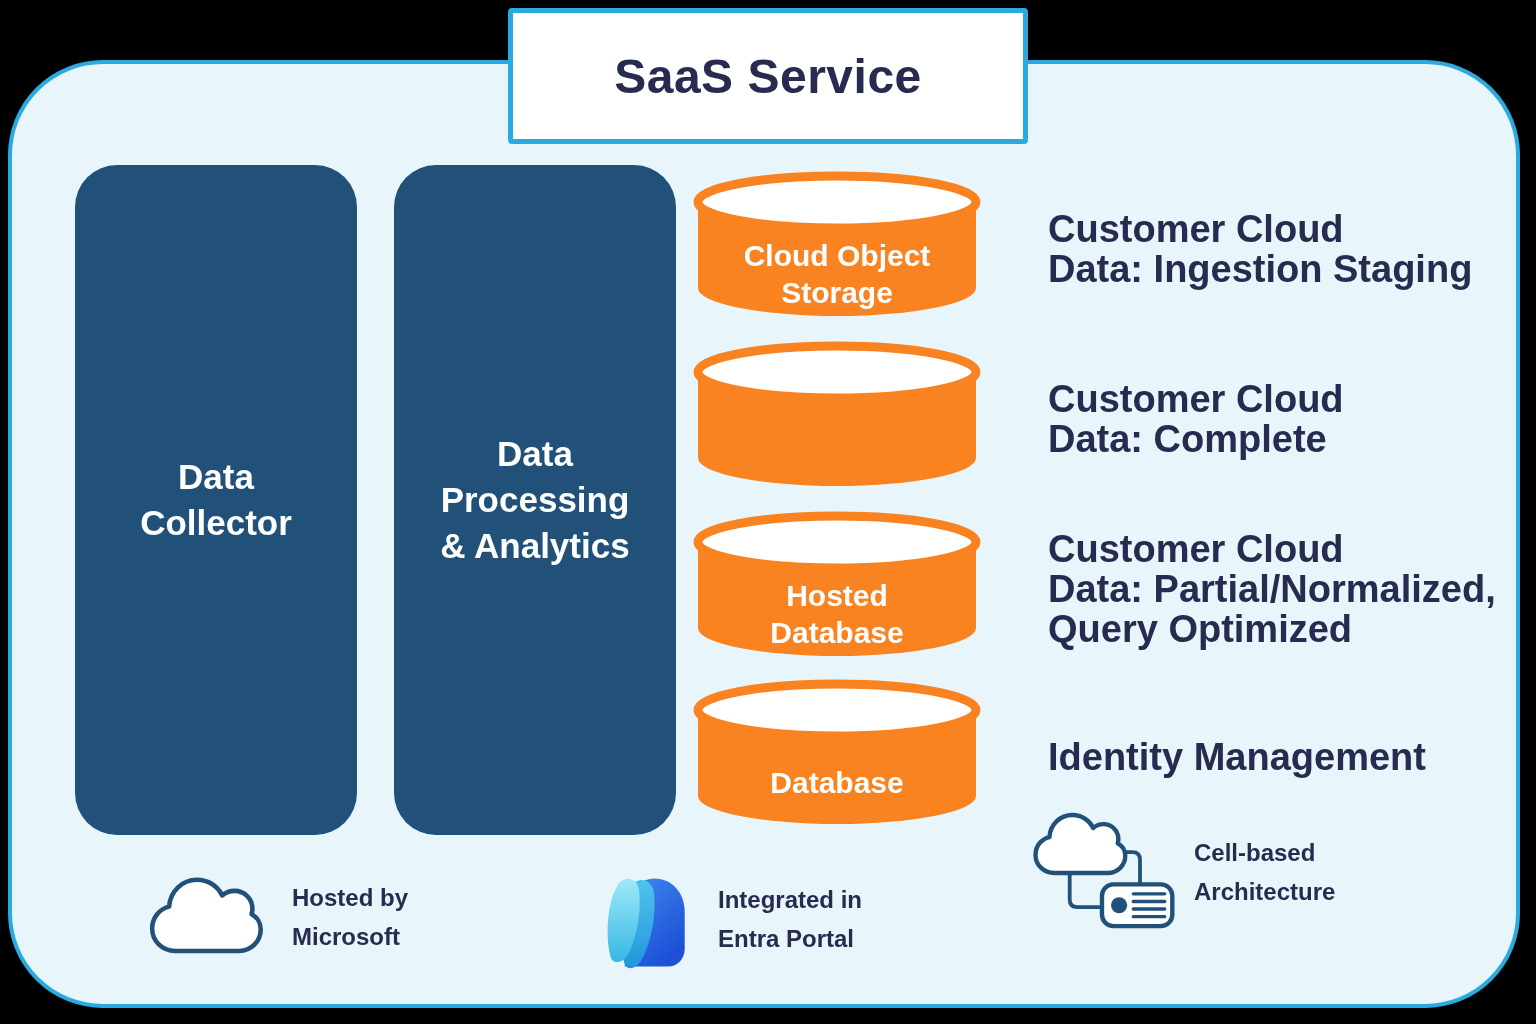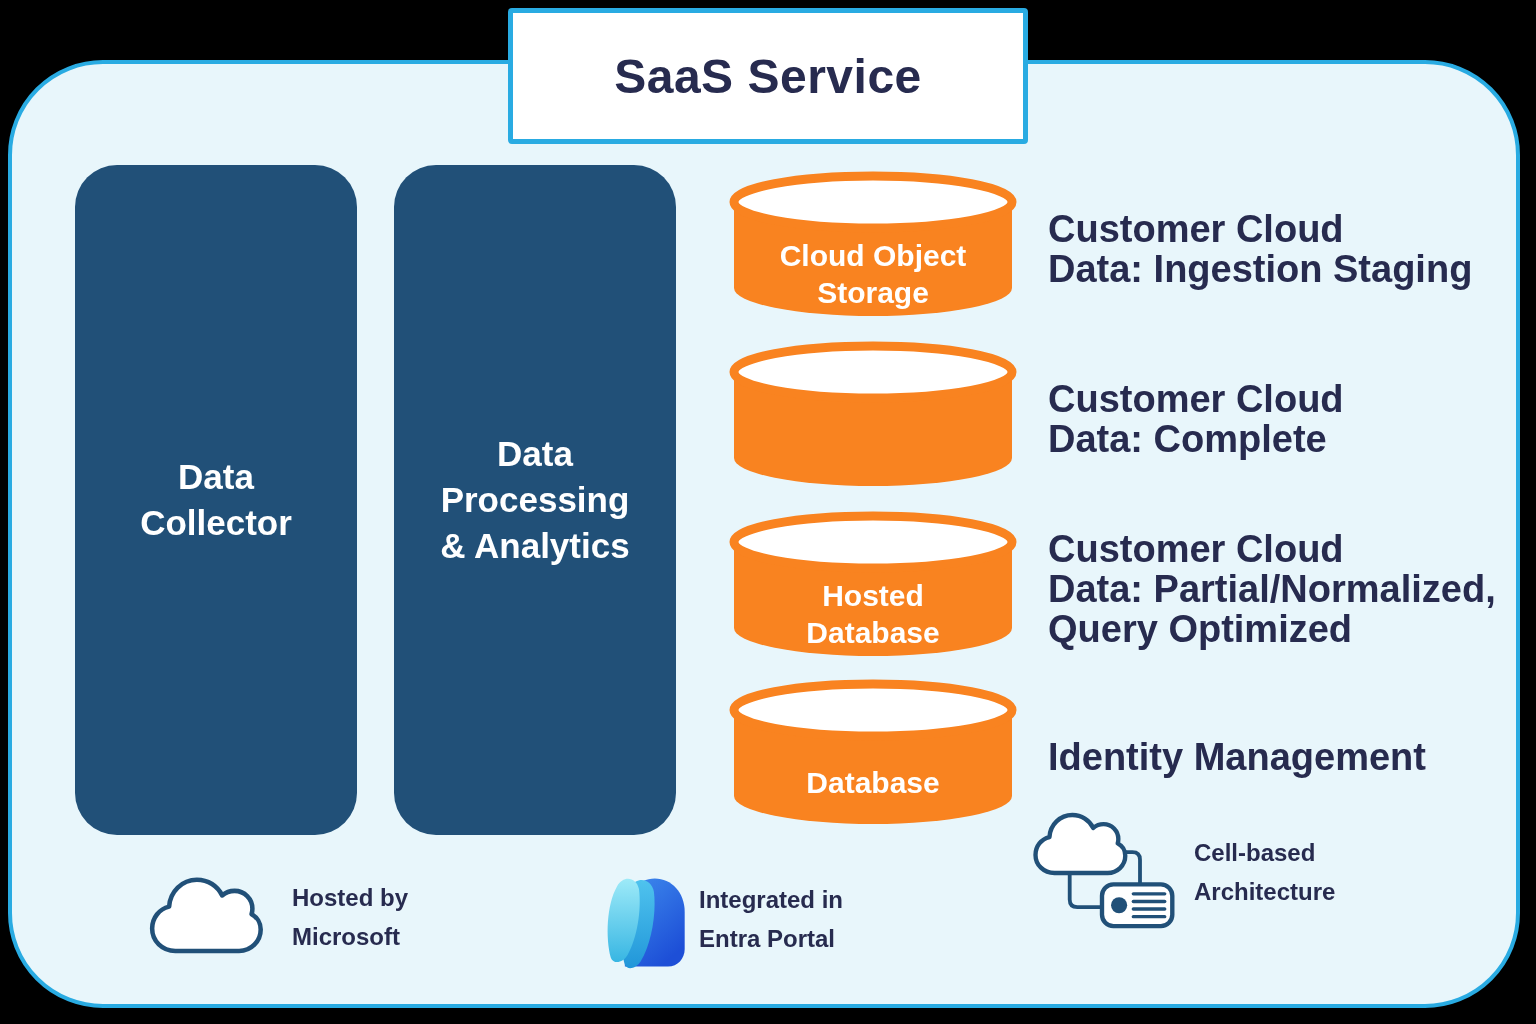--- a/index.html
+++ b/index.html
@@ -32,40 +32,40 @@
   }
   .pillar{
     position:absolute;top:165px;width:282px;height:670px;
     background:var(--pillar-blue);border-radius:42px;
     display:flex;align-items:center;justify-content:center;
     text-align:center;color:#fff;font-size:35px;font-weight:700;
     line-height:46px;white-space:pre-line;
   }
   .pillar-1{left:75px;}
   .pillar-2{left:394px;}
-  .cylinder{position:absolute;left:728px;width:290px;height:158px;}
+  .cylinder{position:absolute;left:692px;width:290px;height:158px;}
   .cyl-0{top:170px;} .cyl-1{top:340px;} .cyl-2{top:510px;} .cyl-3{top:678px;}
   .cyl-svg{position:absolute;inset:0;width:100%;height:100%;display:block;}
   .cyl-body{fill:var(--orange);}
   .cyl-top{fill:#fff;stroke:var(--orange);stroke-width:9;}
   .cyl-label{
     position:absolute;left:8px;right:8px;top:58px;bottom:8px;
     display:flex;align-items:center;justify-content:center;text-align:center;
     color:#fff;font-size:30px;font-weight:700;line-height:37px;white-space:pre-line;
   }
   .annotation{
     position:absolute;left:1048px;width:450px;height:158px;
     display:flex;align-items:center;
     color:var(--navy);font-size:38px;font-weight:700;line-height:40px;
     white-space:pre-line;
   }
   .ann-0{top:170px;} .ann-1{top:340px;} .ann-2{top:510px;} .ann-3{top:678px;}
   .footer-group{position:absolute;display:flex;align-items:center;}
   .fg-0{left:148px;top:874px;gap:28px;}
-  .fg-1{left:602px;top:868px;gap:9px;}
+  .fg-1{left:602px;top:868px;gap:28px;}
   .fg-2{left:1026px;top:812px;gap:16px;}
   .footer-label{
     color:var(--navy);font-size:24px;font-weight:700;line-height:39px;
     white-space:pre-line;
   }
   .outline-shape{
     fill:#fff;stroke:var(--pillar-blue);stroke-width:5.5;
     stroke-linejoin:round;stroke-linecap:round;
   }
   .wire{fill:none;stroke:var(--pillar-blue);stroke-width:4;stroke-linecap:round;}

